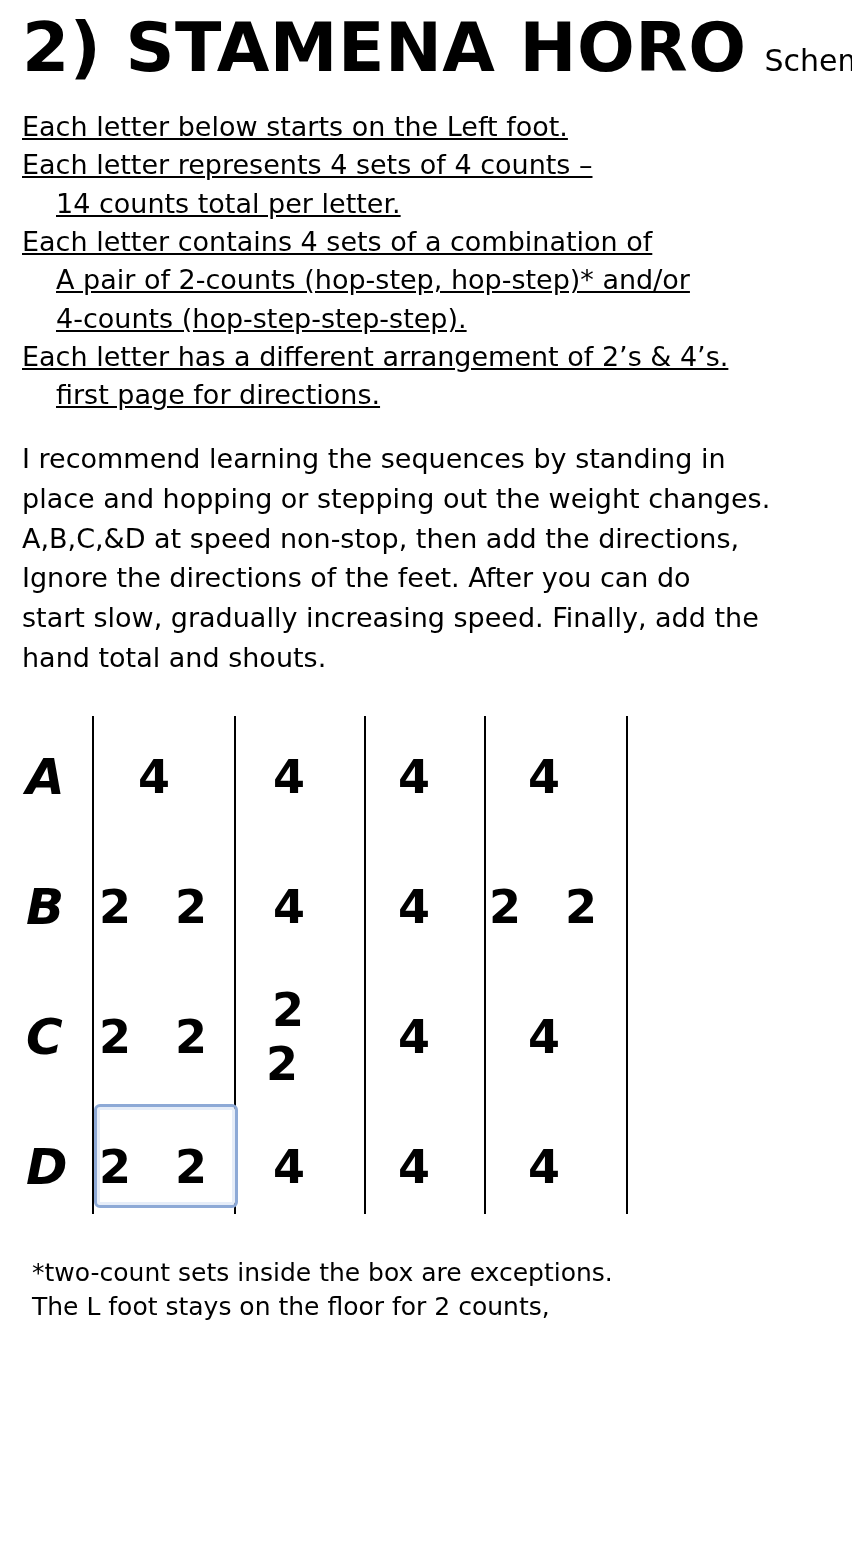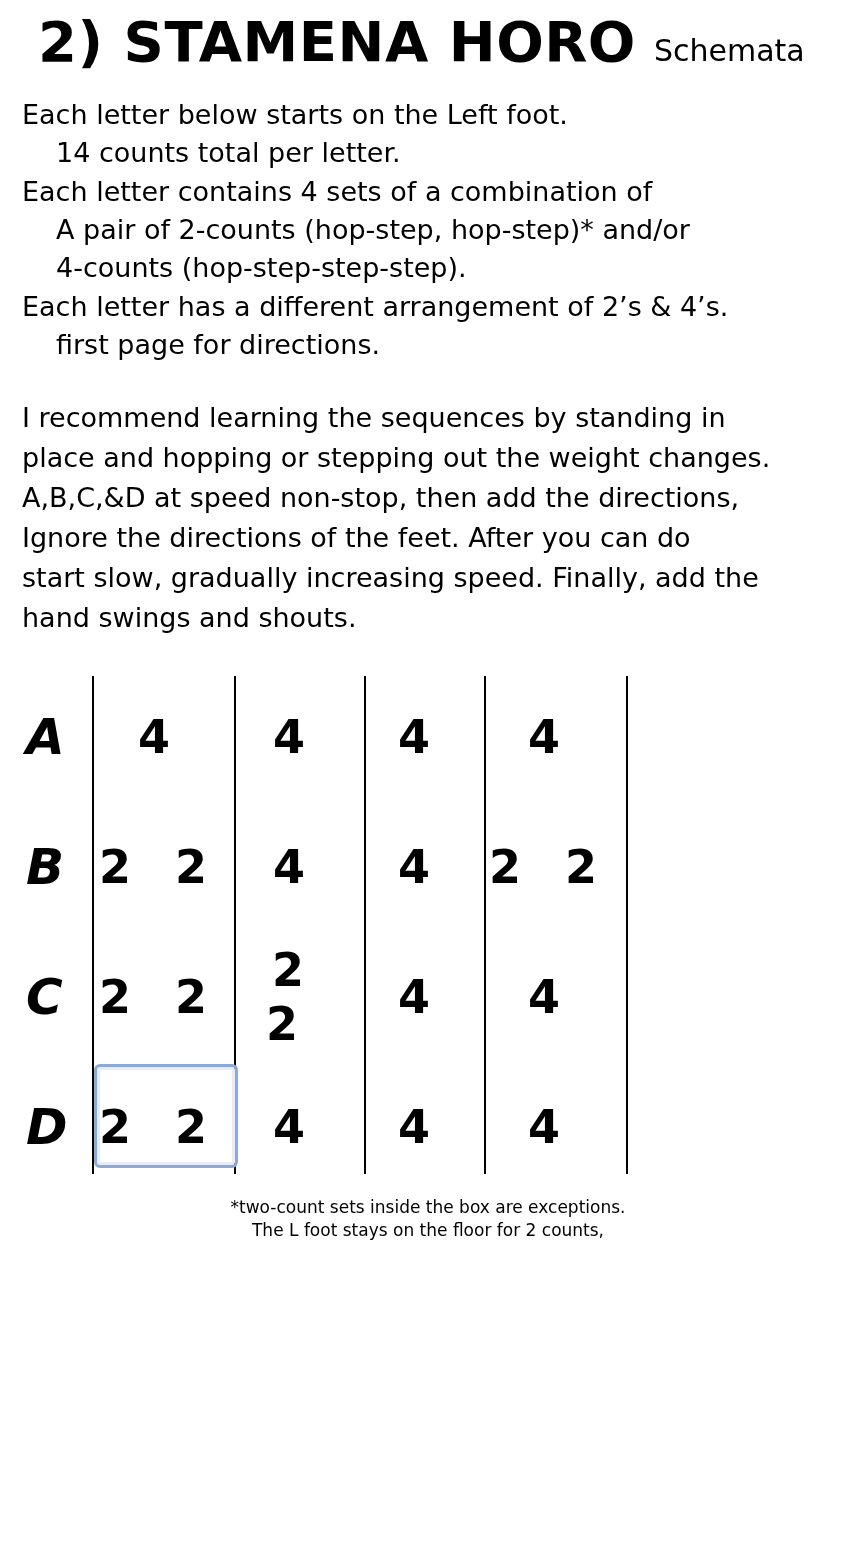--- a/index.html
+++ b/index.html
@@ -24,48 +24,48 @@
   }
 
   
   .title-row {
     display: flex;
     align-items: baseline;
     white-space: nowrap;
     margin-top: 4px;
   }
   .title-main {
-    font-size: 56px;
+    font-size: 68px;
     font-weight: bold;
     letter-spacing: 0.5px;
     line-height: 1.0;
-    margin-left: 16px;
   }
   .title-sub {
     font-size: 30px;
     font-weight: normal;
     margin-left: 18px;
     line-height: 1.0;
   }
 
   
   .block {
     margin-top: 26px;
     font-size: 27px;
     line-height: 1.42;
     font-weight: normal;
   }
   .block .line {
     white-space: pre;
+    text-decoration: underline;
   }
   .indent1 {
     padding-left: 34px;
   }
   .block2 {
-    margin-top: 34px;
+    margin-top: 24px;
     font-size: 27px;
     line-height: 1.48;
   }
 
   
   .grid-wrap {
     position: relative;
     margin-top: 34px;
     height: 520px;
   }
@@ -126,55 +126,56 @@
     height: 98px;
     border: 3px solid #8da9d6;
     border-radius: 6px;
     box-shadow: 0 0 0 3px #e6edf8 inset;
     background: transparent;
     z-index: 1;
   }
 
   
   .footnote {
-    margin-top: 4px;
-    font-size: 17px;
+    margin-top: 24px;
+    font-size: 25px;
     line-height: 1.34;
-    text-align: center;
+    text-align: left;
     padding: 0 10px;
   }
   .footnote .fline { white-space: pre; }
 </style>
 </head>
 <body>
 
 <div class="page">
 
   <div class="title-row">
     <span class="title-main">2)  STAMENA HORO</span>
     <span class="title-sub">Schemata</span>
   </div>
 
   <div class="block">
     <div class="line">Each letter below starts on the Left foot.</div>
+    <div class="line">Each letter represents 4 sets of 4 counts –</div>
     <div class="line indent1">14 counts total per letter.</div>
     <div class="line">Each letter contains 4 sets of a combination of</div>
     <div class="line indent1">A pair of 2-counts (hop-step, hop-step)* and/or</div>
     <div class="line indent1">4-counts (hop-step-step-step).</div>
     <div class="line">Each letter has a different arrangement of 2’s &amp; 4’s.</div>
     <div class="line indent1">first page for directions.</div>
   </div>
 
   <div class="block2">
     <div class="line">I recommend learning the sequences by standing in</div>
     <div class="line">place and hopping or stepping out the weight changes.</div>
     <div class="line">A,B,C,&amp;D at speed non-stop, then add the directions,</div>
     <div class="line">Ignore the directions of the feet.  After you can do</div>
     <div class="line">start slow, gradually increasing speed. Finally, add the</div>
-    <div class="line">hand swings and shouts.</div>
+    <div class="line">hand total and shouts.</div>
   </div>
 
   <div class="grid-wrap">
     <div class="vline v1"></div>
     <div class="vline v2"></div>
     <div class="vline v3"></div>
     <div class="vline v4"></div>
     <div class="vline v5"></div>
     <div class="highlight-box"></div>
 

